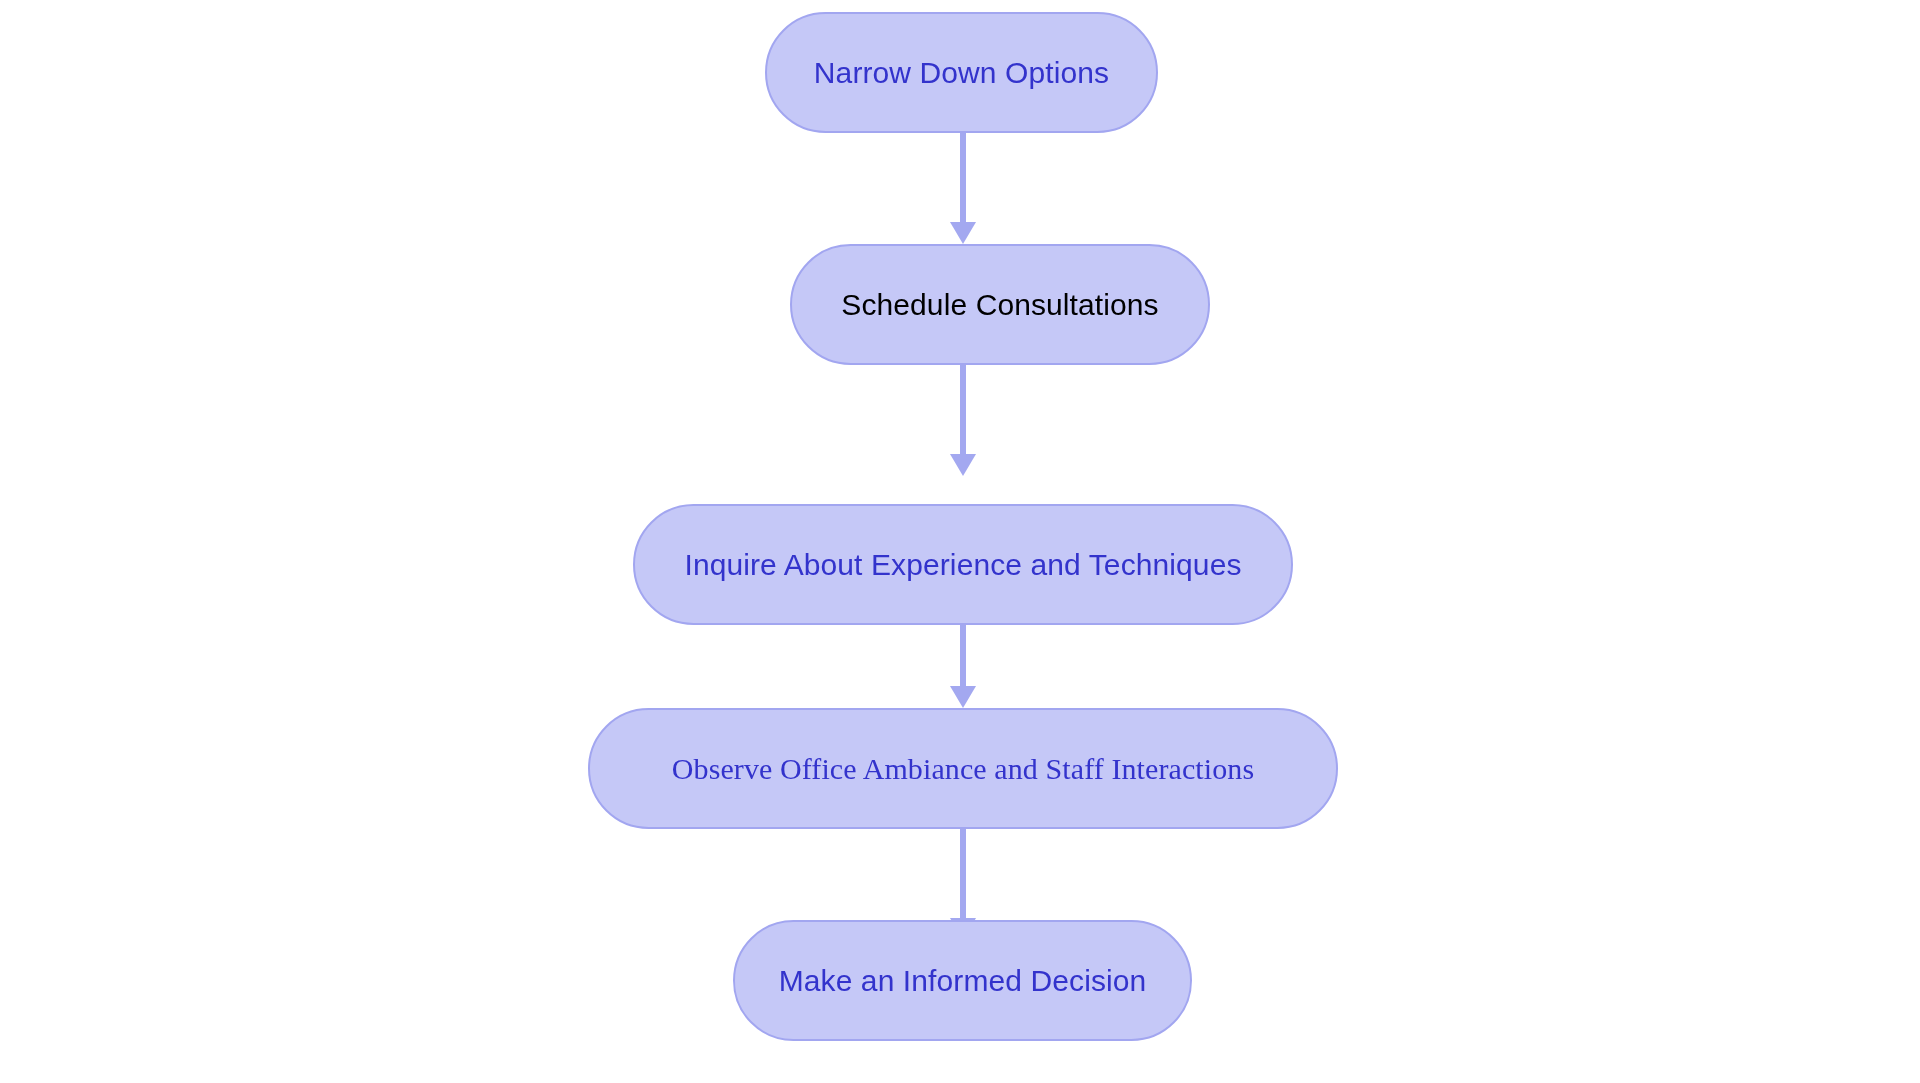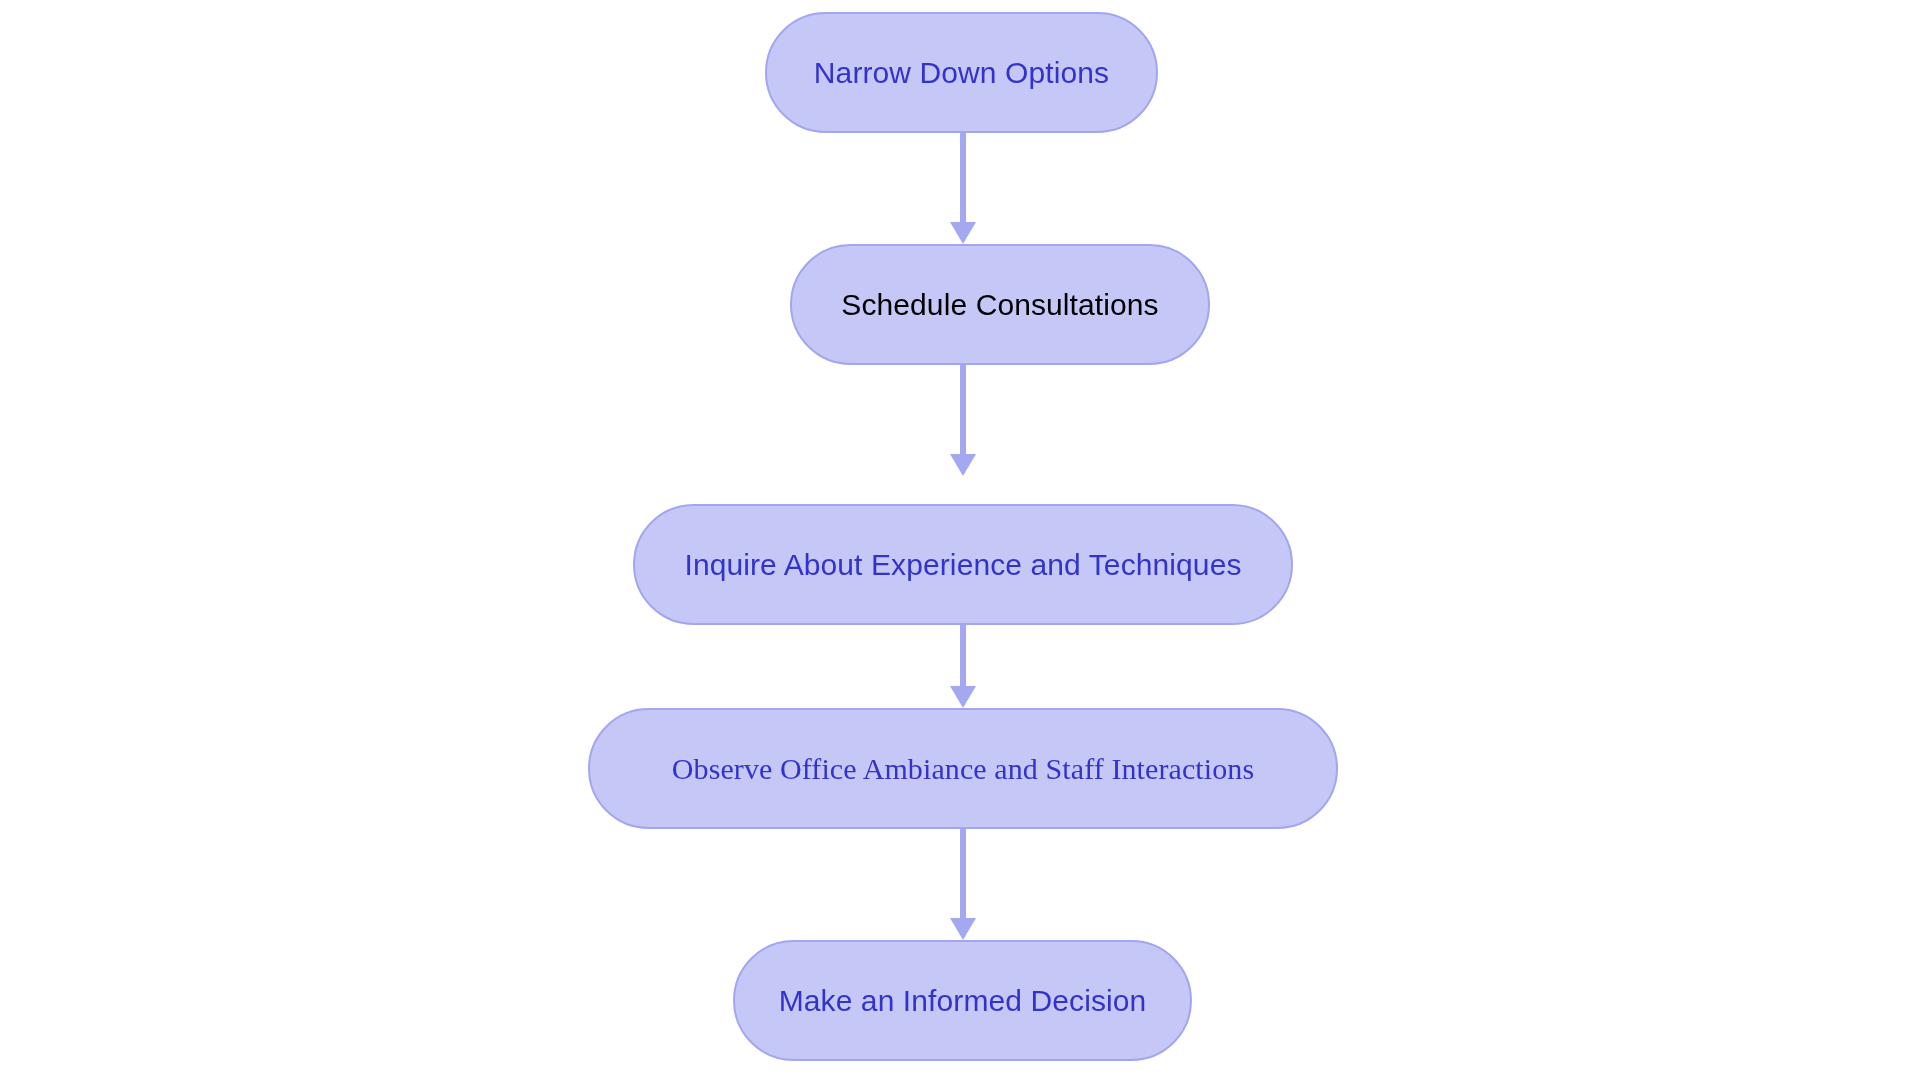--- a/index.html
+++ b/index.html
@@ -97,17 +97,17 @@
   </div>
   <div class="flow-node" style="left: 790px; top: 244px; width: 420px; background: rgb(197, 200, 247); border-color: rgb(162, 166, 240); color: #000000;">
     <span class="node-label">Schedule Consultations</span>
   </div>
   <div class="flow-node" style="left: 633px; top: 476px; width: 660px; background: rgb(197, 200, 247); border-color: rgb(162, 166, 240); color: rgb(51, 51, 204); margin-top: 28px;">
     <span class="node-label">Inquire About Experience and Techniques</span>
   </div>
   <div class="flow-node" style="left: 588px; top: 708px; width: 750px; background: rgb(197, 200, 247); border-color: rgb(162, 166, 240); color: rgb(51, 51, 204); font-family: Liberation Serif, serif;">
     <span class="node-label">Observe Office Ambiance and Staff Interactions</span>
   </div>
-  <div class="flow-node" style="left: 733px; top: 940px; width: 459px; background: rgb(197, 200, 247); border-color: rgb(162, 166, 240); color: rgb(51, 51, 204);">
+  <div class="flow-node" style="left: 733px; top: 920px; width: 459px; background: rgb(197, 200, 247); border-color: rgb(162, 166, 240); color: rgb(51, 51, 204);">
     <span class="node-label">Make an Informed Decision</span>
   </div>
 
 </div>
 
 </body></html>

